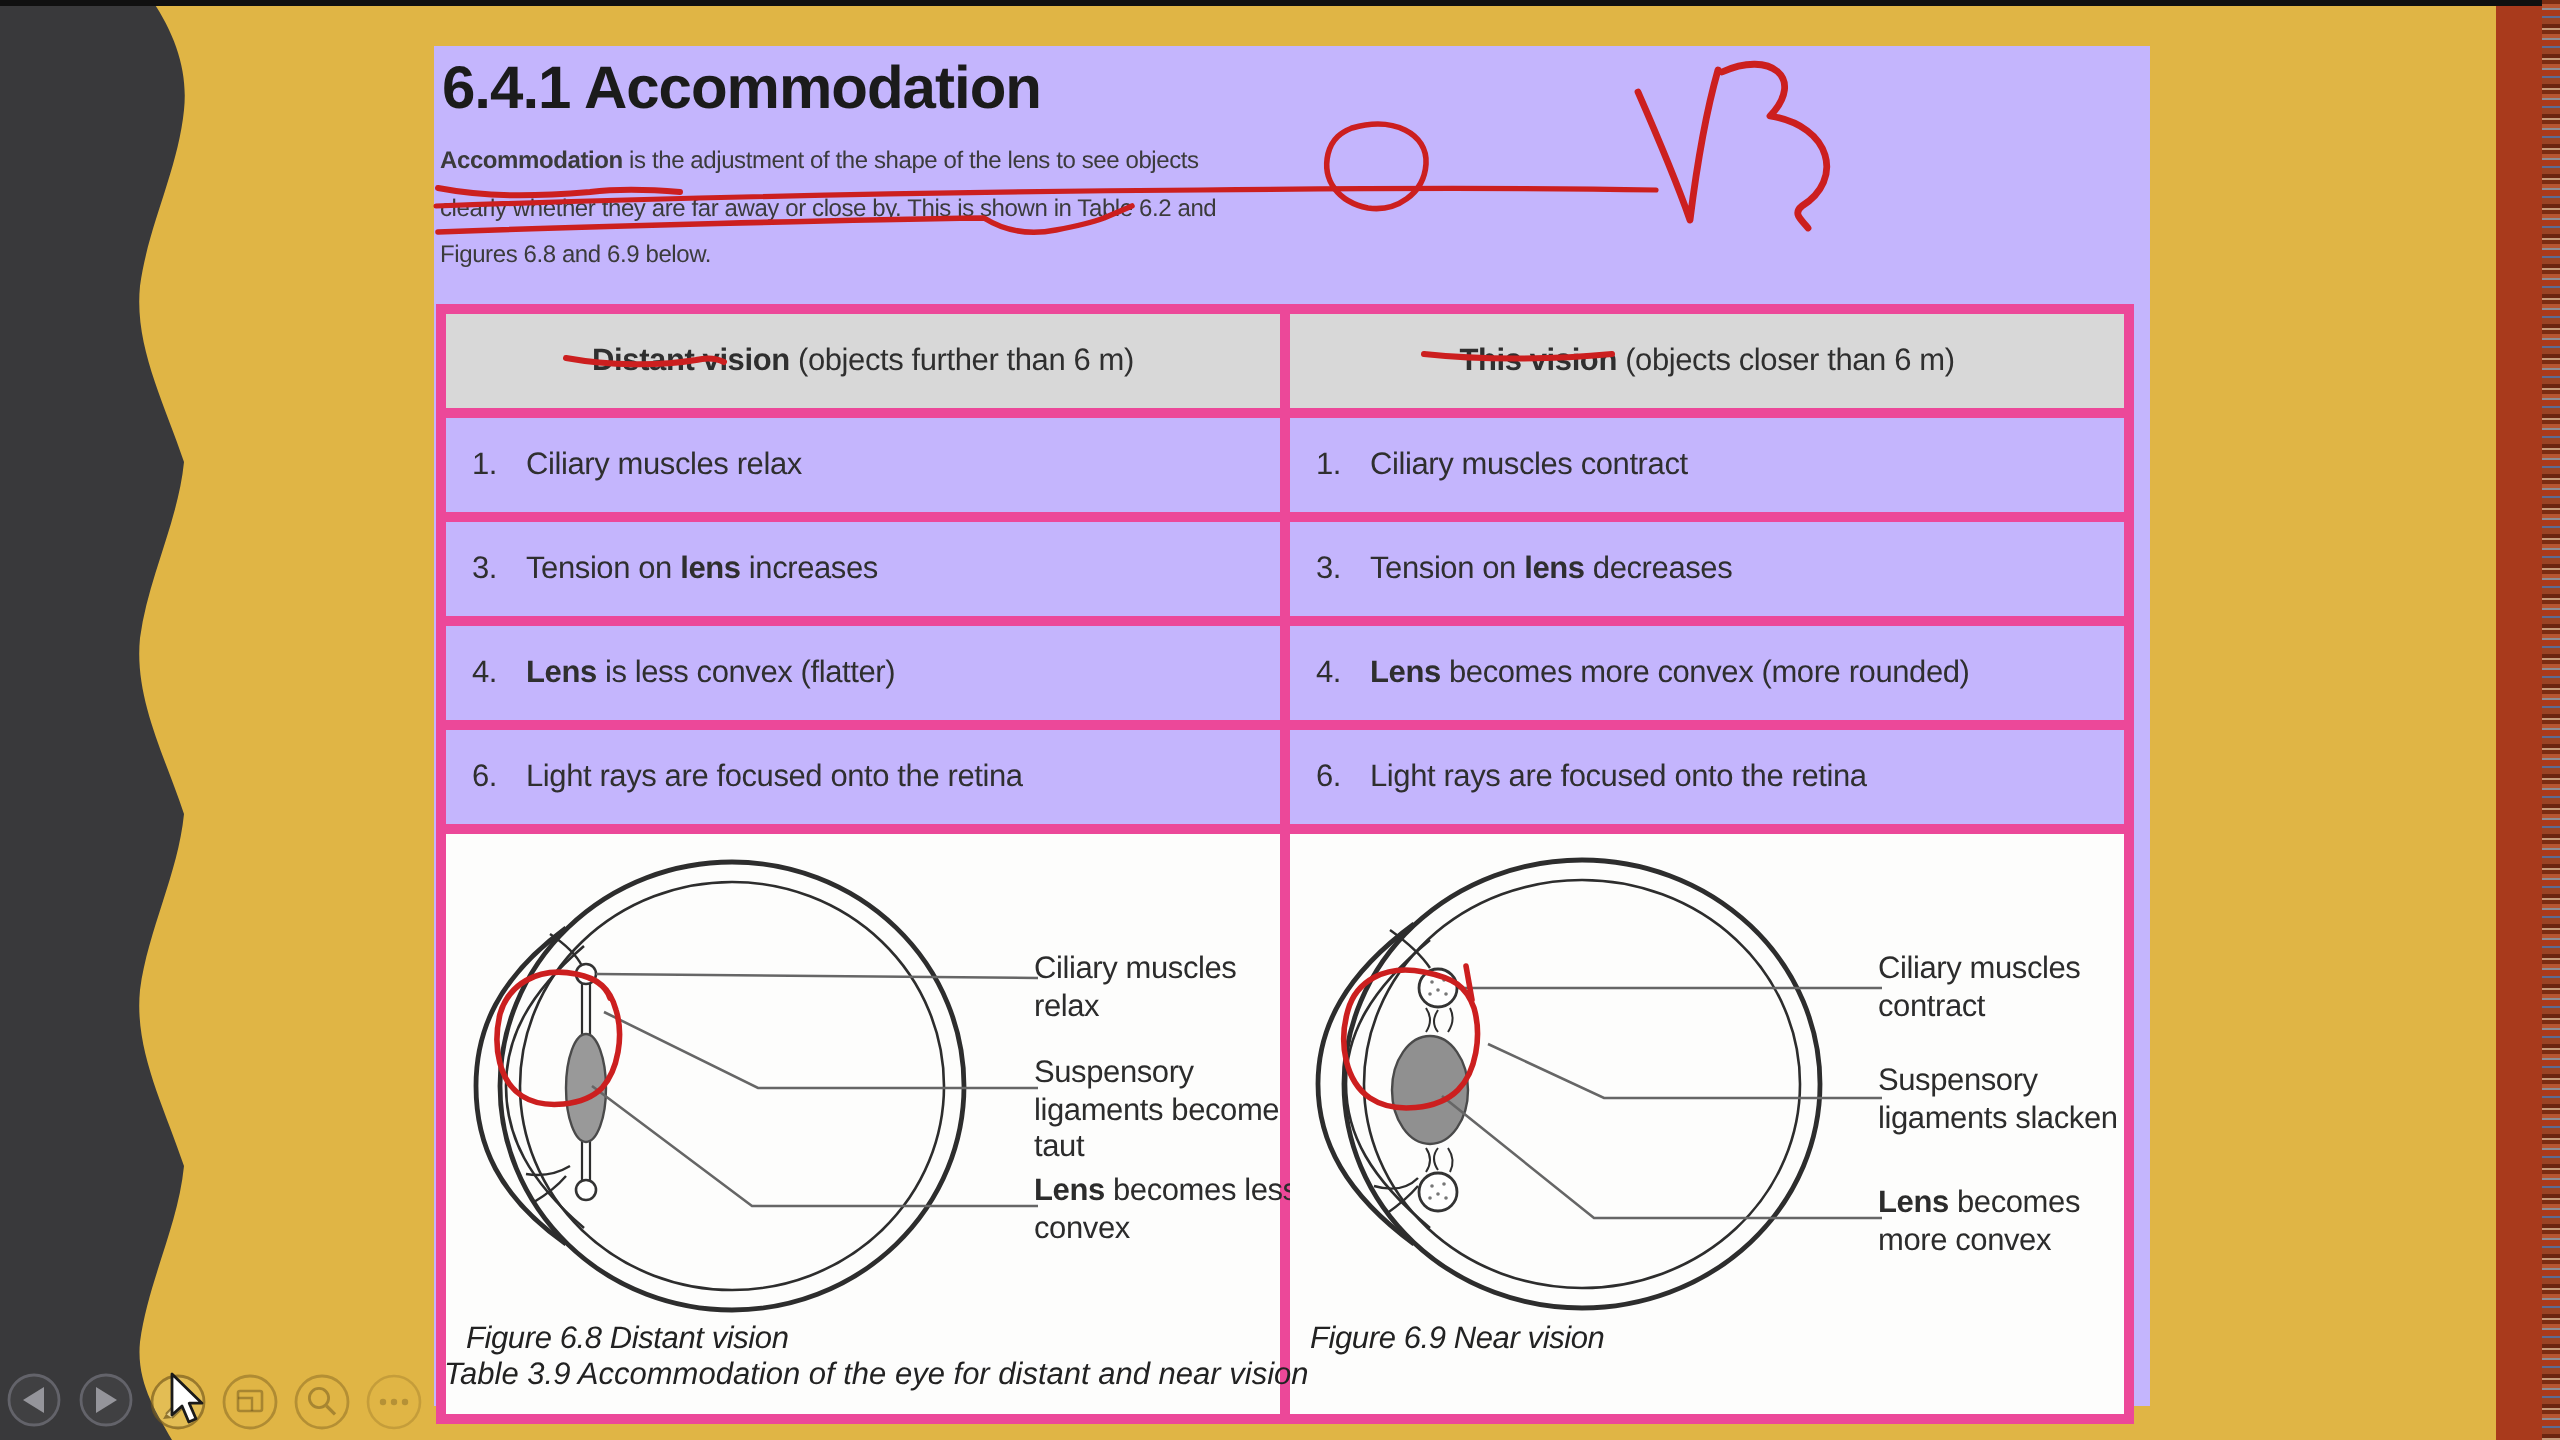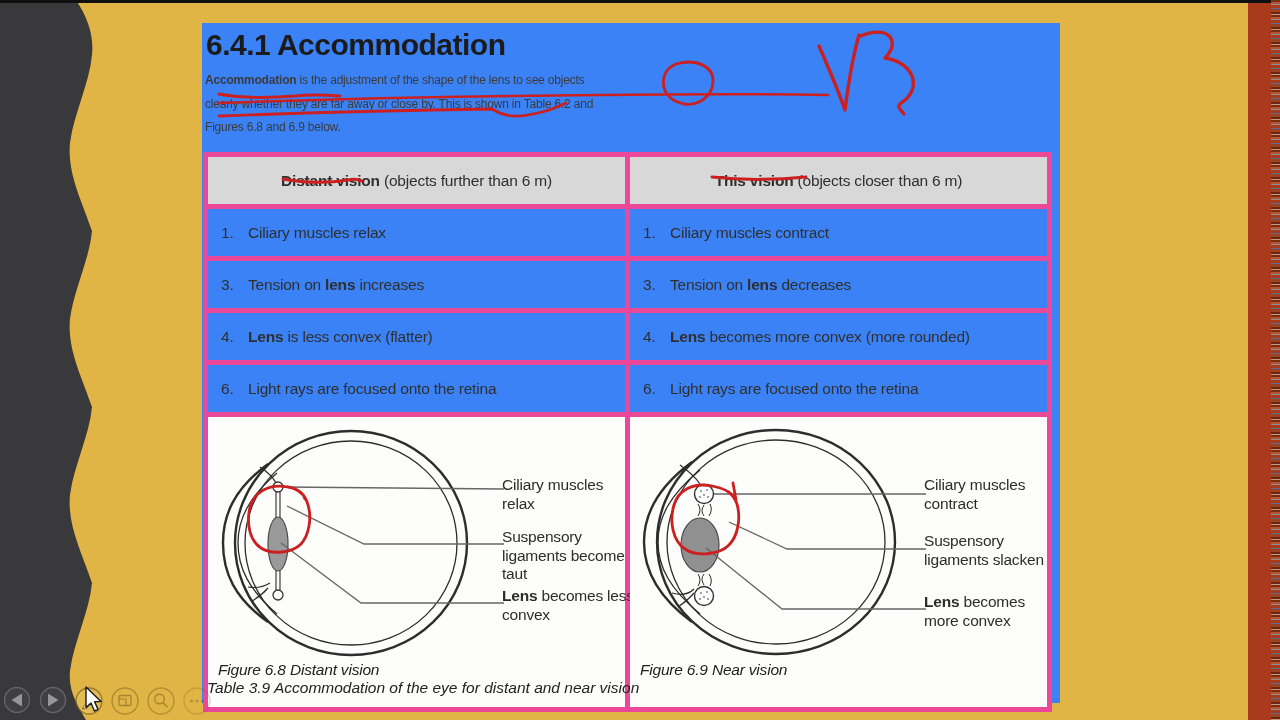--- a/index.html
+++ b/index.html
@@ -5,21 +5,21 @@
   html,body{margin:0;padding:0;background:#888;}
   .stage{position:relative;width:1280px;height:720px;overflow:hidden;
          background:#e0b545;font-family:"Liberation Sans",sans-serif;}
   .topline{position:absolute;left:0;top:0;width:1280px;height:3px;background:#101010;z-index:6;}
   .wave{position:absolute;left:0;top:0;z-index:2;}
   .redstrip{position:absolute;right:0;top:0;width:32px;height:720px;background:#a93a1c;z-index:5;}
   .rednoise{position:absolute;right:0;top:0;width:9px;height:720px;z-index:6;
     background:repeating-linear-gradient(180deg,
       #7a2c12 0 2px,#b65531 2px 4px,#8d8d95 4px 5px,#a93a1c 5px 8px,
       #5c6c94 8px 9px,#9a4324 9px 12px,#6b2510 12px 14px,#c49a7a 14px 15px);}
-  .page{position:absolute;left:202px;top:23px;width:858px;height:680px;background:#3b82f6;z-index:3;}
+  .page{position:absolute;left:217px;top:23px;width:858px;height:680px;background:#c4b5fd;z-index:3;}
   .title{position:absolute;left:4px;top:5px;font-size:30px;font-weight:700;
          letter-spacing:-0.5px;color:#1b1b1b;white-space:nowrap;}
   .para{position:absolute;left:3px;top:46px;font-size:12px;line-height:23.5px;
         color:#3b3b3b;letter-spacing:-0.2px;}
   .para div{white-space:nowrap;}
   table.acc{position:absolute;left:1px;top:129px;width:844px;border-collapse:collapse;
         table-layout:fixed;border:2px solid #2e2e2e;}
   table.acc th, table.acc td{border:5px solid #ec4899;font-size:15.5px;color:#2f2f2f;
         letter-spacing:-0.2px;vertical-align:middle;padding:7px;}
   table.acc th{height:33px;background:#d8d8d8;text-align:center;font-weight:400;}

